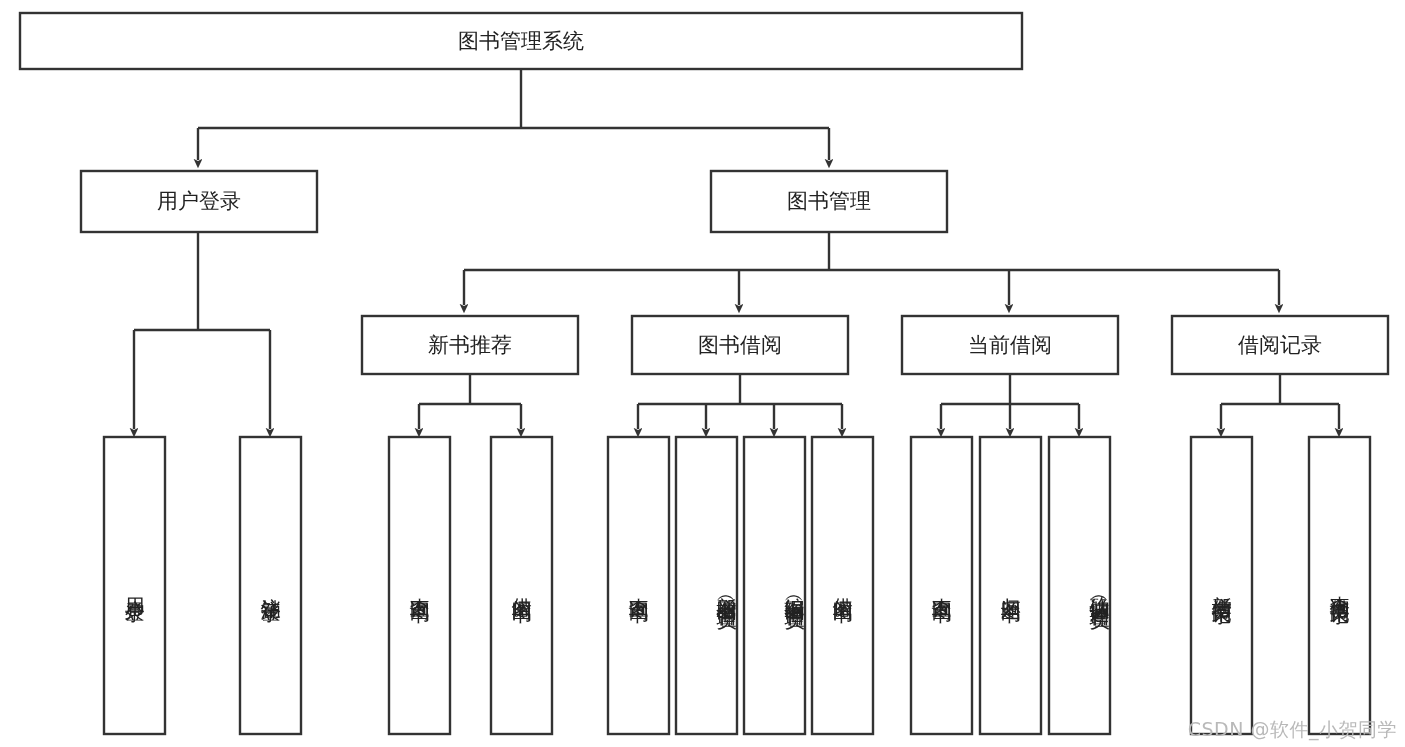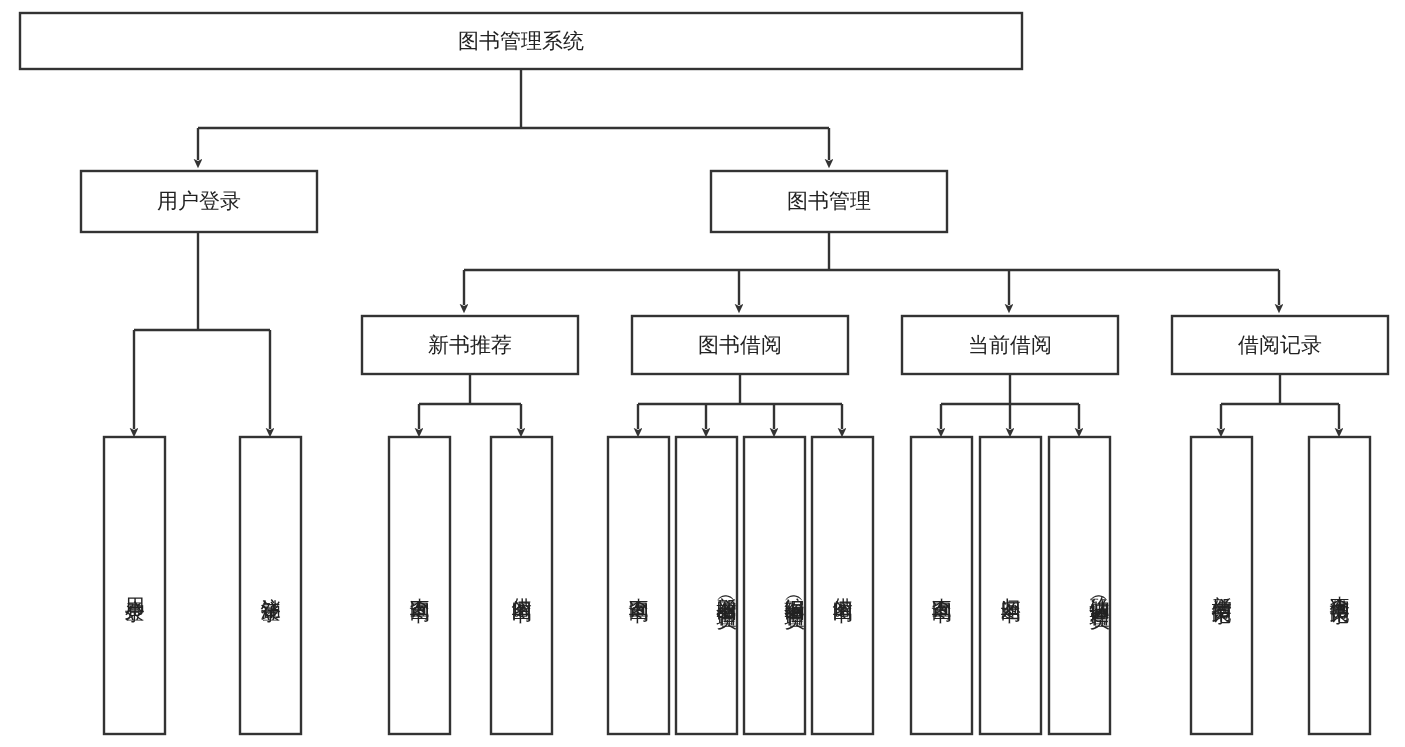--- a/index.html
+++ b/index.html
@@ -190,14 +190,15 @@
   <div class="leaf-label" style="left:980px; top:437px; width:61px; height:297px;
               display:flex; align-items:center; justify-content:center;">归还图书</div>
   <div class="leaf-label" style="left:1049px; top:441px; width:61px; height:297px;
               display:flex; align-items:flex-start; justify-content:center;">确认归还（管理员）</div>
 
   <div class="leaf-label" style="left:1191px; top:437px; width:61px; height:297px;
               display:flex; align-items:center; justify-content:center;">新增借阅记录</div>
   <div class="leaf-label" style="left:1309px; top:437px; width:61px; height:297px;
               display:flex; align-items:center; justify-content:center;">查询借阅记录</div>
 
+  <div class="watermark">CSDN @软件_小贺同学</div>
 
 </div>
 
 </body></html>

